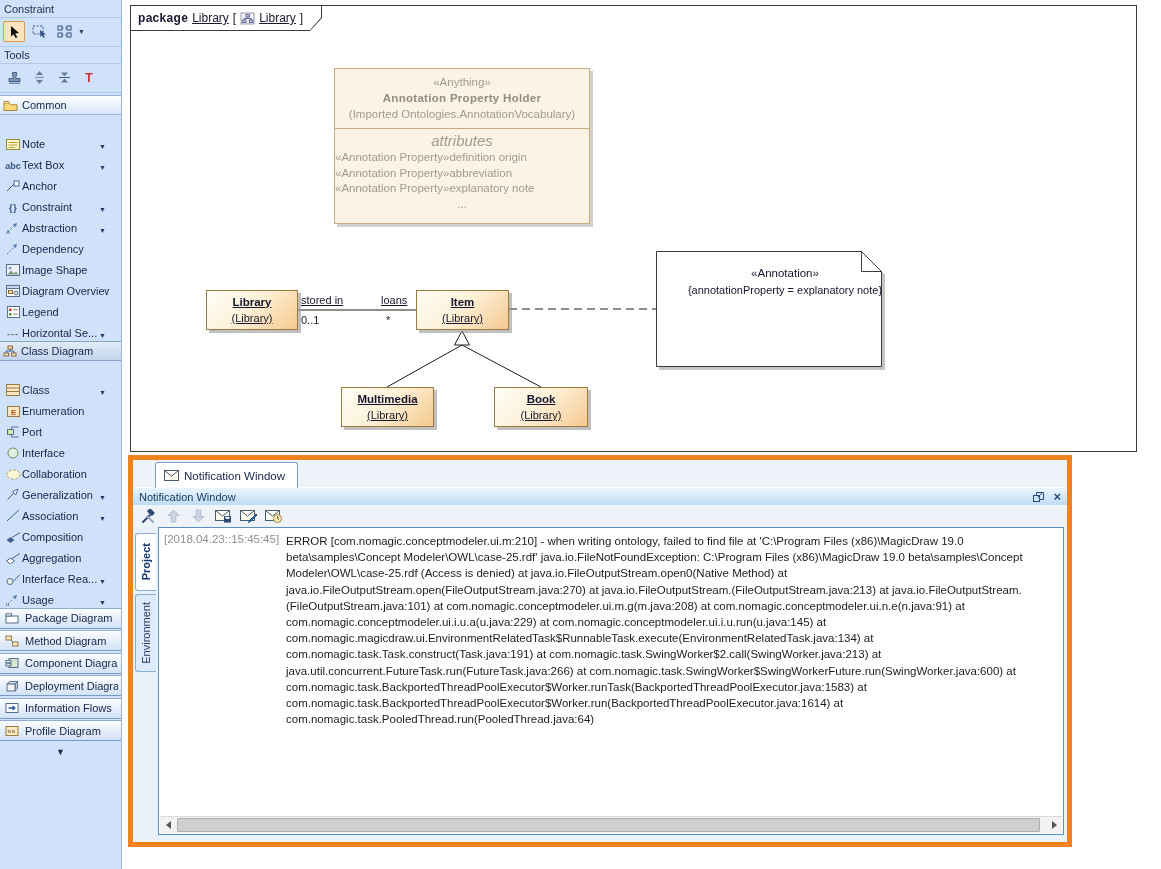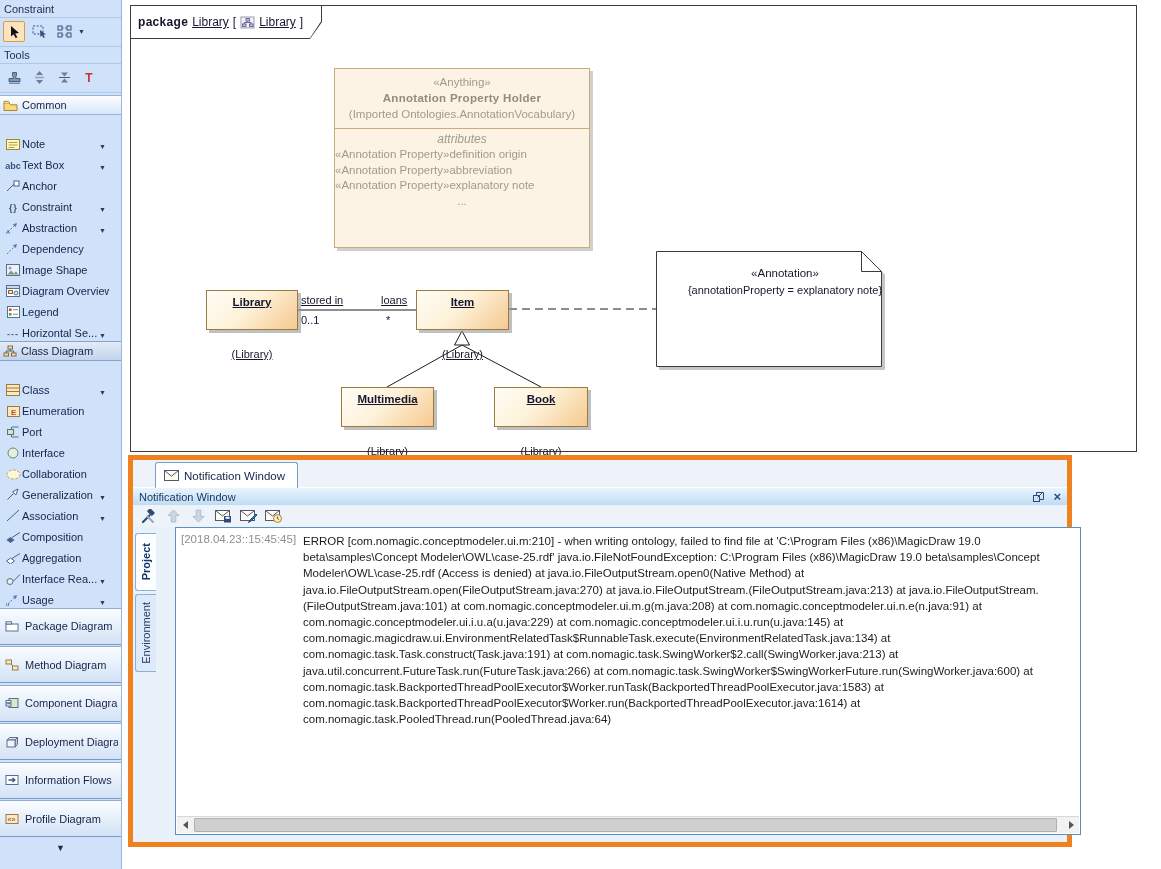--- a/index.html
+++ b/index.html
@@ -12,45 +12,45 @@
   .sb-toolrow{display:flex;align-items:center;gap:3px;padding:2px 3px 4px;border-bottom:1px solid #aec8e8;margin-bottom:1px;}
   .sb-toolbtn{width:20px;height:19px;display:flex;align-items:center;justify-content:center;border:1px solid transparent;border-radius:2px;}
   .sb-toolbtn.sel{background:#fbe3c0;border-color:#dd9a44;}
   .sb-header{display:flex;align-items:center;gap:4px;height:18px;padding:0 3px;margin:2px 0 14px;font-size:11px;color:#17224a;
              background:linear-gradient(#fdfeff,#d7e7fa);border:1px solid #96b4d8;border-left:none;border-right:none;}
   .sb-header.active{background:linear-gradient(#e3ecf8,#c2d4ec);border-color:#87a3c8;}
   .sb-item{display:flex;align-items:flex-end;height:21px;padding:0 12px 0 4px;font-size:11px;color:#17224a;cursor:default;}
   .sb-icon{width:18px;min-width:18px;display:flex;align-items:center;justify-content:center;}
   .sb-label{flex:1;white-space:nowrap;overflow:hidden;}
   .sb-caret{font-size:7px;color:#233a66;padding-right:3px;}
-  .sb-diagbtn{display:flex;align-items:center;gap:4px;height:19px;margin:1.5px 0;padding:8px 3px;font-size:11px;color:#17224a;
+  .sb-diagbtn{display:flex;align-items:center;gap:4px;height:19px;margin:1.5px 0;padding:0 3px;font-size:11px;color:#17224a;
               background:linear-gradient(#fbfdff,#d2e2f6);border:1px solid #90aed4;border-left:none;border-right:none;border-bottom-color:#7b9ac4;}
   .sb-more{text-align:center;font-size:9px;color:#1c2a52;padding-top:4px;}
   .tx{font-size:9px;color:#33527e;font-weight:bold;line-height:1;}
 
   
   .frame{position:absolute;left:130px;top:5px;width:1005px;height:445px;background:#fff;border:1px solid #3c3c3c;}
-  .pkg-tab{position:absolute;left:-1px;top:-1px;width:192px;height:34px;}
+  .pkg-tab{position:absolute;left:-1px;top:-1px;width:192px;height:26px;}
   .pkg-tab .outer{position:absolute;inset:0;background:#3c3c3c;clip-path:polygon(0 0,100% 0,100% 50%,calc(100% - 12px) 100%,0 100%);}
   .pkg-tab .inner{position:absolute;left:1px;top:1px;right:1px;bottom:1px;background:#fff;clip-path:polygon(0 0,100% 0,100% 48%,calc(100% - 11px) 100%,0 100%);}
   .pkg-tab .content{position:absolute;inset:0;display:flex;align-items:center;gap:4px;padding-left:8px;font-size:12px;color:#16162e;}
   .pkg-kw{font-weight:bold;letter-spacing:.3px;}
   .dlink{text-decoration:underline;color:#16162e;}
   .overlay{position:absolute;inset:0;width:100%;height:100%;}
 
   .cls{position:absolute;box-sizing:border-box;text-align:center;font-size:11.5px;line-height:16px;padding-top:3px;color:#16162e;
        background:linear-gradient(135deg,#fffdf6 0%,#fdf2da 45%,#f6c98f 100%);border:1px solid #9a7b42;box-shadow:3px 3px 0 rgba(150,150,150,.6);}
   .cls .nm{font-weight:bold;text-decoration:underline;display:block;}
-  .cls .ns{text-decoration:underline;display:block;font-size:11px;margin-top:36px;}
-
-  .aph{position:absolute;left:203px;top:62px;width:256px;height:180px;box-sizing:border-box;background:#fcf3e4;border:1px solid #c9ab80;
+  .cls .ns{text-decoration:underline;display:block;font-size:11px;}
+
+  .aph{position:absolute;left:203px;top:62px;width:256px;height:156px;box-sizing:border-box;background:#fcf3e4;border:1px solid #c9ab80;
        box-shadow:3px 3px 0 rgba(170,170,170,.55);color:#a39a8e;font-size:11.5px;}
   .aph .hd{border-bottom:1px solid #c9ab80;text-align:center;padding:5px 2px 6px;line-height:16px;}
   .aph .hd .nm{font-weight:bold;color:#968b7d;letter-spacing:.3px;}
-  .aph .attr-title{text-align:center;font-size:12px;font-style:italic;padding:3px 0 1px;}
+  .aph .attr-title{text-align:center;font-size:15px;font-style:italic;padding:3px 0 1px;}
   .aph .attr{padding-left:0;line-height:15.5px;}
   .aph .dots{text-align:center;line-height:14px;}
 
   .edge-label{position:absolute;font-size:11px;color:#16162e;white-space:nowrap;}
   .edge-label.u{text-decoration:underline;}
 
   .note{position:absolute;left:525px;top:245px;width:258px;height:116px;}
   .note .body{position:absolute;inset:0;font-size:11.5px;color:#16162e;}
   .note .st{text-align:center;padding-top:16px;font-size:11.5px;}
   .note .pr{text-align:center;padding-top:5px;font-size:11px;}
@@ -65,21 +65,21 @@
               font-size:11px;color:#15355e;padding:0 6px;}
   .n-titlebar .sp{flex:1;}
   .n-close{font-size:13px;font-weight:bold;color:#2a4a7a;line-height:1;margin-left:9px;}
   .n-toolbar{height:22px;display:flex;align-items:center;gap:7px;padding-left:6px;background:#eef3fa;}
   .n-toolbtn{width:18px;height:18px;display:flex;align-items:center;justify-content:center;}
   .n-content{position:relative;height:316px;}
   .vtab{position:absolute;left:2px;width:21px;box-sizing:border-box;border:1px solid #8ab0d8;border-right:none;border-radius:3px 0 0 3px;
         display:flex;align-items:center;justify-content:center;font-size:11px;color:#2a3a5e;background:#dceafb;}
   .vtab span{writing-mode:vertical-rl;transform:rotate(180deg);white-space:nowrap;}
   .vtab.active{background:#fdfeff;font-weight:bold;color:#13336b;}
-  .log-panel{position:absolute;left:42px;top:0;width:906px;height:308px;box-sizing:border-box;background:#fff;border:1px solid #5a8fc0;}
+  .log-panel{position:absolute;left:25px;top:0;width:906px;height:308px;box-sizing:border-box;background:#fff;border:1px solid #5a8fc0;}
   .log-flex{display:flex;padding:5px 4px 0 5px;}
   .log-ts{width:122px;min-width:122px;font-size:11.5px;color:#8f8f8f;white-space:nowrap;}
   .log-text{width:762px;font-size:11.5px;line-height:16.2px;color:#1c1c1c;word-wrap:break-word;}
   .hscroll{position:absolute;left:1px;right:1px;bottom:1px;height:16px;background:#f2f2f2;border-top:1px solid #d8d8d8;}
   .hs-btn{position:absolute;top:0;width:16px;height:16px;background:#f2f2f2;display:flex;align-items:center;justify-content:center;}
   .hs-thumb{position:absolute;top:1px;bottom:1px;left:17px;right:22px;background:#cfcfcf;border:1px solid #b0b0b0;border-radius:1px;}
   .tri{width:0;height:0;border-style:solid;}
   .tri-l{border-width:4px 5px 4px 0;border-color:transparent #555 transparent transparent;}
   .tri-r{border-width:4px 0 4px 5px;border-color:transparent transparent transparent #555;}
 </style>

